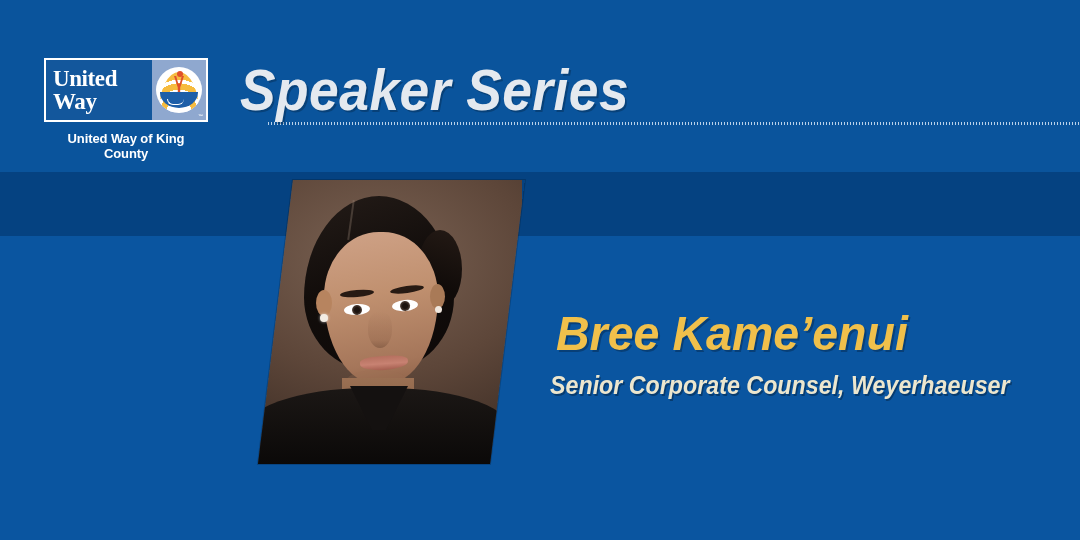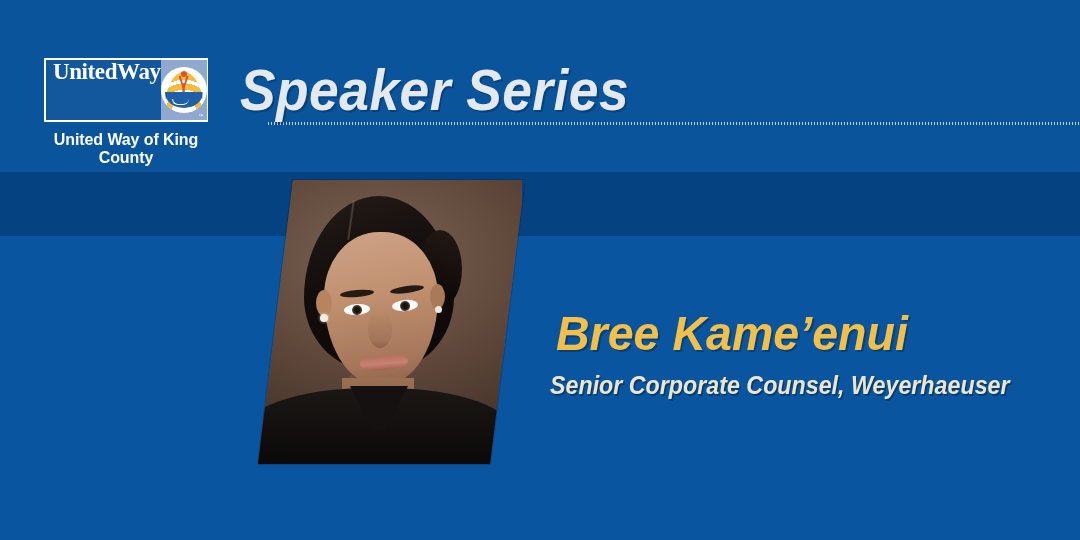--- a/index.html
+++ b/index.html
@@ -69,21 +69,21 @@
     height: 64px;
     border: 2px solid #ffffff;
     box-sizing: border-box;
     display: flex;
     background: #0b4d8f;
   }
   .uw-left {
     flex: 0 0 106px;
     background: #13579c;
     display: flex;
-    flex-direction: row;
+    flex-direction: column;
     justify-content: center;
     padding-left: 7px;
     box-sizing: border-box;
   }
   .uw-left .ln {
     color: #ffffff;
     font-family: "Liberation Serif", "DejaVu Serif", serif;
     font-weight: bold;
     font-size: 23px;
     line-height: 23px;
@@ -164,21 +164,21 @@
     position: absolute;
     right: 3px;
     bottom: 1px;
     font-size: 5px;
     color: #ffffff;
     font-weight: bold;
   }
   .uw-tagline {
     margin-top: 9px;
     color: #ffffff;
-    font-size: 16px;
+    font-size: 13px;
     font-weight: bold;
     letter-spacing: -0.1px;
     text-align: center;
     width: 164px;
     font-family: "Liberation Sans", sans-serif;
   }
 
   
   .headline {
     position: absolute;

